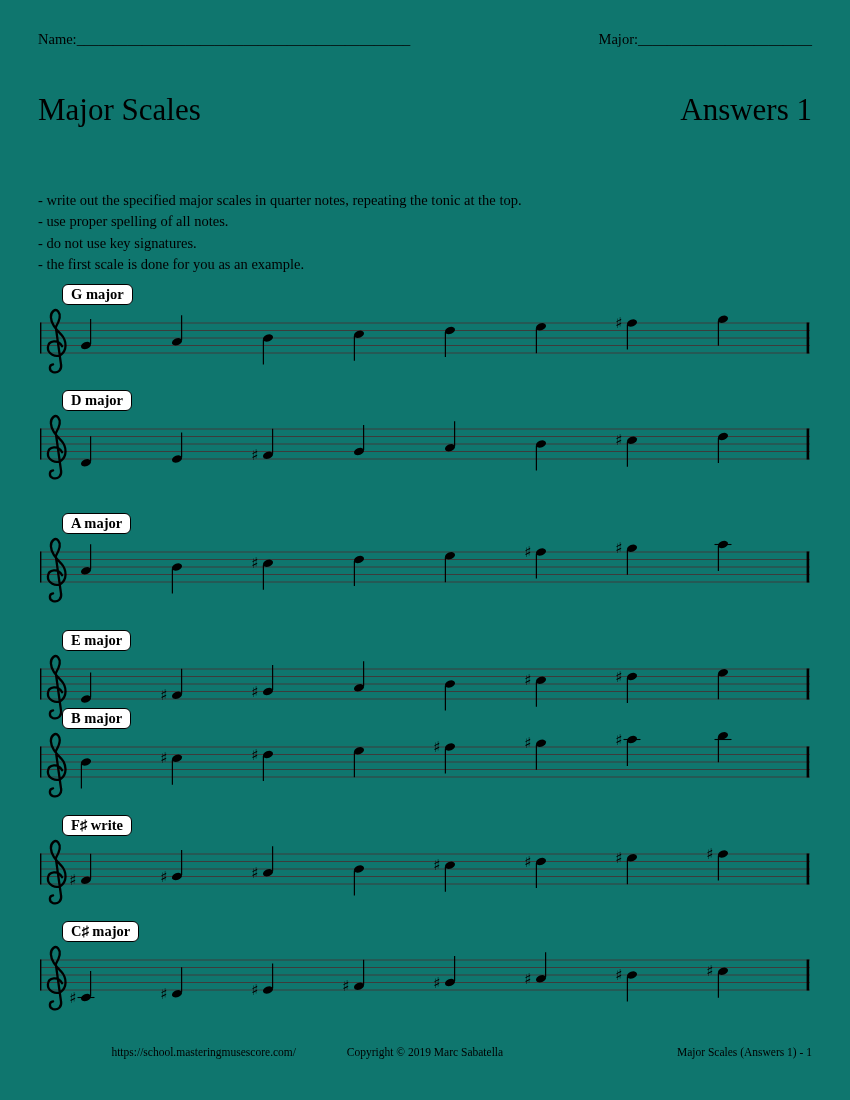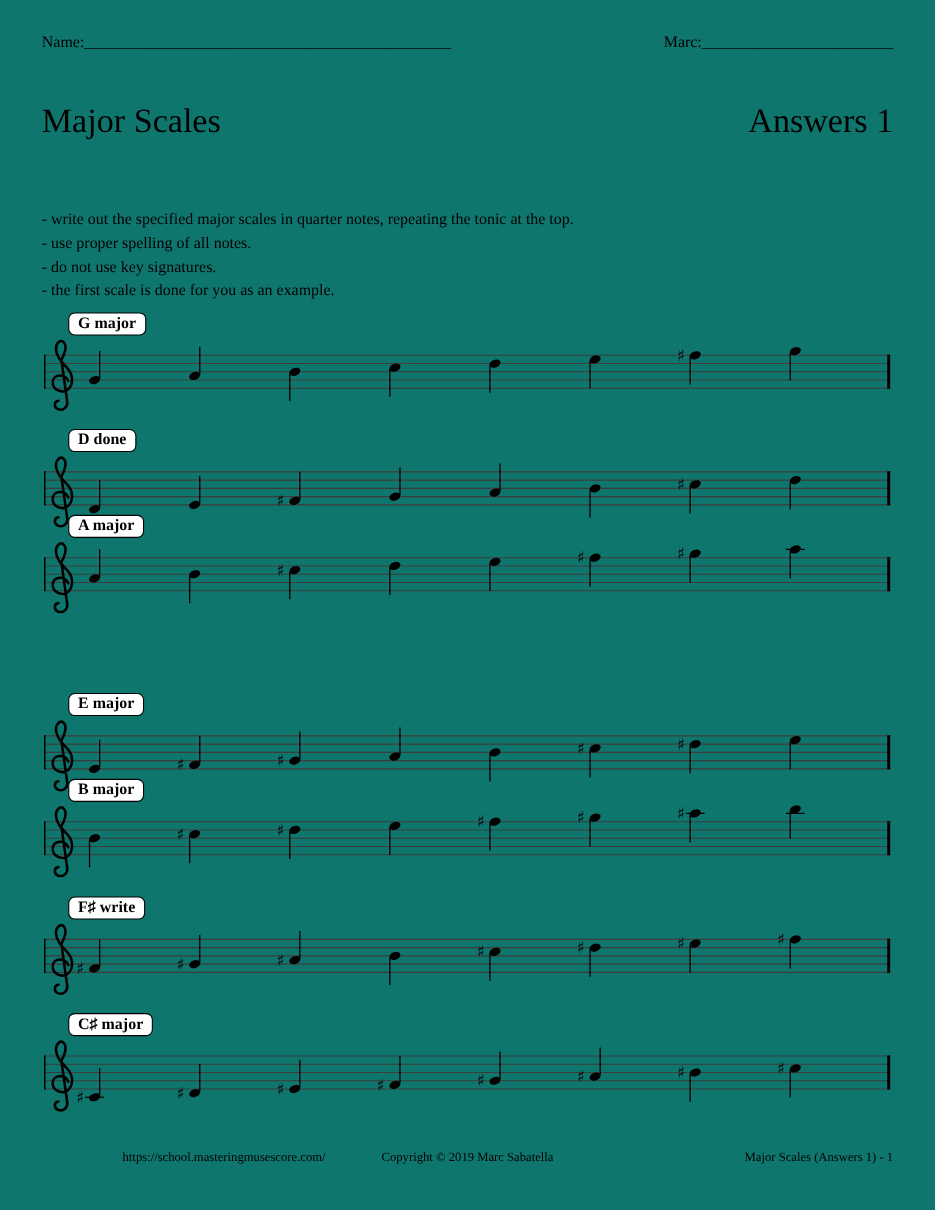--- a/index.html
+++ b/index.html
@@ -23,21 +23,21 @@
   .footer .fc{flex:1;text-align:center;}
   .footer .fr{flex:1;text-align:right;}
 </style>
 </head>
 <body>
 
 <div class="page">
 
   <div class="header-row">
     <span><span>Name:</span><span>______________________________________________</span></span>
-    <span><span>Marc:</span><span>________________________</span></span>
+    <span><span>Major:</span><span>________________________</span></span>
   </div>
 
   <div class="title-row">
     <span class="t">Major Scales</span>
     <span class="t">Answers 1</span>
   </div>
 
   <div class="instructions">
     <div>- write out the specified major scales in quarter notes, repeating the tonic at the top.</div>
     <div>- use proper spelling of all notes.</div>
@@ -86,21 +86,21 @@
             <ellipse cx="632" cy="45" rx="5.2" ry="3.5" fill="#000000" transform="rotate(-20 632 45)"></ellipse>
             <line x1="627.4" x2="627.4" y1="46.5" y2="71.5" stroke="#000000" stroke-width="1.2"></line>
           </g>
           <g>
             <ellipse cx="723" cy="41.25" rx="5.2" ry="3.5" fill="#000000" transform="rotate(-20 723 41.25)"></ellipse>
             <line x1="718.4" x2="718.4" y1="42.75" y2="67.75" stroke="#000000" stroke-width="1.2"></line>
           </g>
         </svg>
       </div>
       <div class="scale-row" style="top: 384.1px;">
-        <div class="scale-label">D done</div>
+        <div class="scale-label">D major</div>
         <svg width="850" height="104" viewBox="0 0 850 104">
           <line x1="40" x2="810" y1="45" y2="45" stroke="#3c3c3c" stroke-width="1"></line>
           <line x1="40" x2="810" y1="52.5" y2="52.5" stroke="#3c3c3c" stroke-width="1"></line>
           <line x1="40" x2="810" y1="60" y2="60" stroke="#3c3c3c" stroke-width="1"></line>
           <line x1="40" x2="810" y1="67.5" y2="67.5" stroke="#3c3c3c" stroke-width="1"></line>
           <line x1="40" x2="810" y1="75" y2="75" stroke="#3c3c3c" stroke-width="1"></line>
           <line x1="40.7" x2="40.7" y1="44.5" y2="75.5" stroke="#000000" stroke-width="1.4"></line>
           <rect x="806.6" y="44.5" width="2.6" height="31" fill="#000000"></rect>
           <path d="M7.1 0.8 C3.8 -6.4 -6.8 -5.6 -7.1 1.9 C-7.5 8.6 0.8 12.4 5.9 9.2 C11.6 5.4 12.4 -4.1 6.2 -10.9 C0 -17.3 -3.8 -21.8 -4.1 -28.1 C-4.4 -33.8 0.4 -37.5 3.2 -34.1 C6 -30.8 4.1 -24 0.8 -18.4 L6 18.8 C7.1 24 3 28.1 -1.9 26.6 C-6.4 25.1 -6 19.1 -1.9 18.8" fill="none" stroke="#000000" stroke-width="2.3" stroke-linecap="round" stroke-linejoin="round" transform="translate(55 67.5)"></path>
           <g>
@@ -132,21 +132,21 @@
             <text x="619" y="61.45" font-size="15" text-anchor="middle" fill="#000000" class="sharp">♯</text>
             <ellipse cx="632" cy="56.25" rx="5.2" ry="3.5" fill="#000000" transform="rotate(-20 632 56.25)"></ellipse>
             <line x1="627.4" x2="627.4" y1="57.75" y2="82.75" stroke="#000000" stroke-width="1.2"></line>
           </g>
           <g>
             <ellipse cx="723" cy="52.5" rx="5.2" ry="3.5" fill="#000000" transform="rotate(-20 723 52.5)"></ellipse>
             <line x1="718.4" x2="718.4" y1="54" y2="79" stroke="#000000" stroke-width="1.2"></line>
           </g>
         </svg>
       </div>
-      <div class="scale-row" style="top: 462px; text-decoration: underline;">
+      <div class="scale-row" style="top: 507px; text-decoration: underline;">
         <div class="scale-label">A major</div>
         <svg width="850" height="104" viewBox="0 0 850 104">
           <line x1="40" x2="810" y1="45" y2="45" stroke="#3c3c3c" stroke-width="1"></line>
           <line x1="40" x2="810" y1="52.5" y2="52.5" stroke="#3c3c3c" stroke-width="1"></line>
           <line x1="40" x2="810" y1="60" y2="60" stroke="#3c3c3c" stroke-width="1"></line>
           <line x1="40" x2="810" y1="67.5" y2="67.5" stroke="#3c3c3c" stroke-width="1"></line>
           <line x1="40" x2="810" y1="75" y2="75" stroke="#3c3c3c" stroke-width="1"></line>
           <line x1="40.7" x2="40.7" y1="44.5" y2="75.5" stroke="#000000" stroke-width="1.4"></line>
           <rect x="806.6" y="44.5" width="2.6" height="31" fill="#000000"></rect>
           <path d="M7.1 0.8 C3.8 -6.4 -6.8 -5.6 -7.1 1.9 C-7.5 8.6 0.8 12.4 5.9 9.2 C11.6 5.4 12.4 -4.1 6.2 -10.9 C0 -17.3 -3.8 -21.8 -4.1 -28.1 C-4.4 -33.8 0.4 -37.5 3.2 -34.1 C6 -30.8 4.1 -24 0.8 -18.4 L6 18.8 C7.1 24 3 28.1 -1.9 26.6 C-6.4 25.1 -6 19.1 -1.9 18.8" fill="none" stroke="#000000" stroke-width="2.3" stroke-linecap="round" stroke-linejoin="round" transform="translate(55 67.5)"></path>

